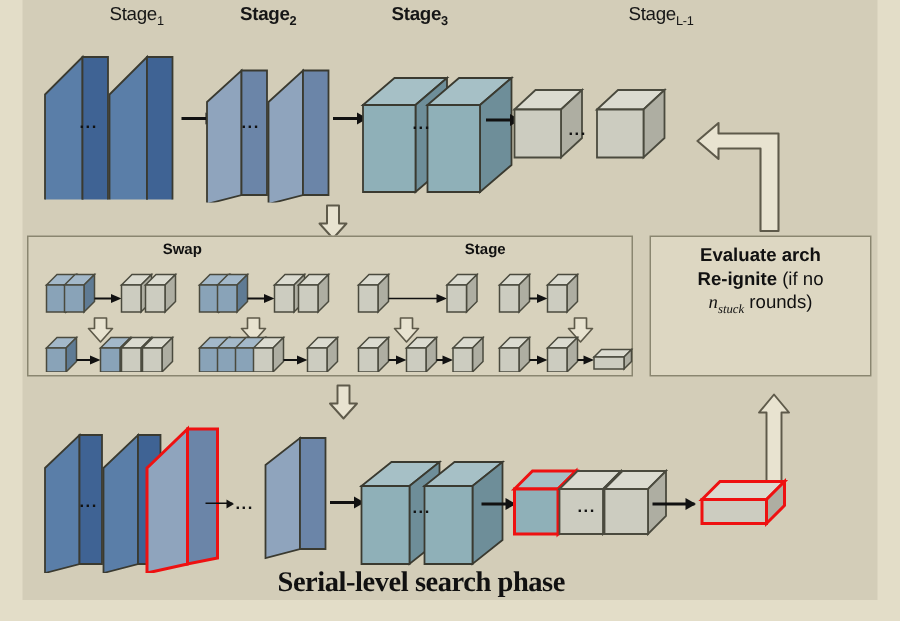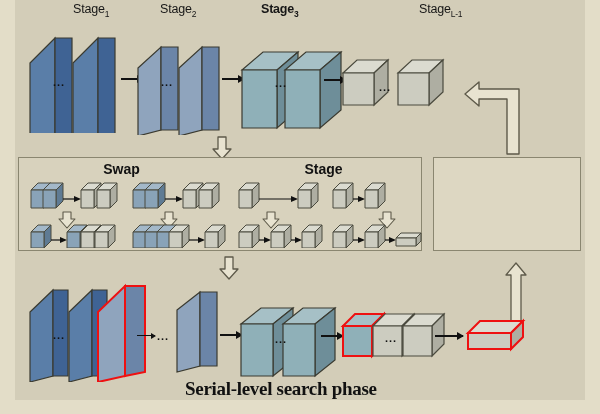--- a/index.html
+++ b/index.html
@@ -22,21 +22,21 @@
     letter-spacing:-0.2px;white-space:nowrap;
   }
   .stage-label sub{font-size:8.5px;}
 
   .panel{
     position:absolute;box-sizing:border-box;
     border:1.5px solid #8a8670;background:#d8d2bd;
   }
   .panel-title{
     position:absolute;width:100%;text-align:center;top:3px;
-    font-size:14px;font-weight:bold;color:#111;
+    font-size:10px;font-weight:bold;color:#111;
   }
 
   .eval-box{
     position:absolute;box-sizing:border-box;
     border:1.5px solid #8a8670;background:#ddd7c2;
     text-align:center;font-size:12.4px;color:#111;line-height:1.25;
     padding-top:5px;
   }
   .eval-box b{font-weight:bold;}
   .eval-box i.var{font-style:italic;font-family:"Liberation Serif",serif;font-size:12.5px;}
@@ -66,21 +66,21 @@
   .loop svg{display:block;}
   .loop{position:absolute;}
 </style>
 </head>
 <body>
 
 <div id="root">
   <div class="board">
 
     <div class="stage-label" style="left:58px;top:2px;">Stage<sub>1</sub></div>
-    <div class="stage-label" style="left:145px;top:2px;">Stage<sub>2</sub></div>
+    <div class="stage-label" style="left:145px;top:2px;font-weight:bold;">Stage<sub>2</sub></div>
     <div class="stage-label" style="left:246px;top:2px;font-weight:bold;">Stage<sub>3</sub></div>
     <div class="stage-label" style="left:360px;top:2px;margin-left:44px;">Stage<sub>L-1</sub></div>
 
     <svg width="140" height="115" style="position:absolute;left:10px;top:18px;">
 
       <polygon points="5,45 30,20 30,122 5,128" fill="#5a7ea8" stroke="#3a3a30" stroke-width="1.2"></polygon>
       <polygon points="30,20 47,20 47,122 30,122" fill="#3f6394" stroke="#3a3a30" stroke-width="1.2"></polygon>
 
       <polygon points="48,45 73,20 73,122 48,128" fill="#5a7ea8" stroke="#3a3a30" stroke-width="1.2"></polygon>
       <polygon points="73,20 90,20 90,122 73,122" fill="#3f6394" stroke="#3a3a30" stroke-width="1.2"></polygon>
@@ -294,20 +294,23 @@
         <g>
           <polygon points="65,60 70,55 90,55 85,60" fill="#dbdbd0" stroke="#4a4a3e" stroke-width="1"></polygon>
           <polygon points="90,55 90,63 85,68 85,60" fill="#aeaea2" stroke="#4a4a3e" stroke-width="1"></polygon>
           <polygon points="65,60 85,60 85,68 65,68" fill="#ccccc0" stroke="#4a4a3e" stroke-width="1"></polygon>
         </g>
       </svg>
 
     </div>
 
     <div class="eval-box" style="left:418px;top:157px;width:148px;height:94px;">
+      <div><b>Evaluate arch</b></div>
+      <div><b>Re-ignite</b> <span>(if no</span></div>
+      <div><i class="var"><span>n</span><sub>stuck</sub></i> <span>rounds)</span></div>
     </div>
 
     <div class="hollow-arrow" style="left:203px;top:256px;">
       <svg width="22" height="24" viewBox="0 0 22 24">
         <path d="M7,1 L15,1 L15,13 L20,13 L11,23 L2,13 L7,13 Z" fill="#e8e3d0" stroke="#5e5a4a" stroke-width="1.3" stroke-linejoin="round"></path>
       </svg>
     </div>
 
     <div class="hollow-arrow" style="left:489px;top:262px;">
       <svg width="24" height="62" viewBox="0 0 24 62">

